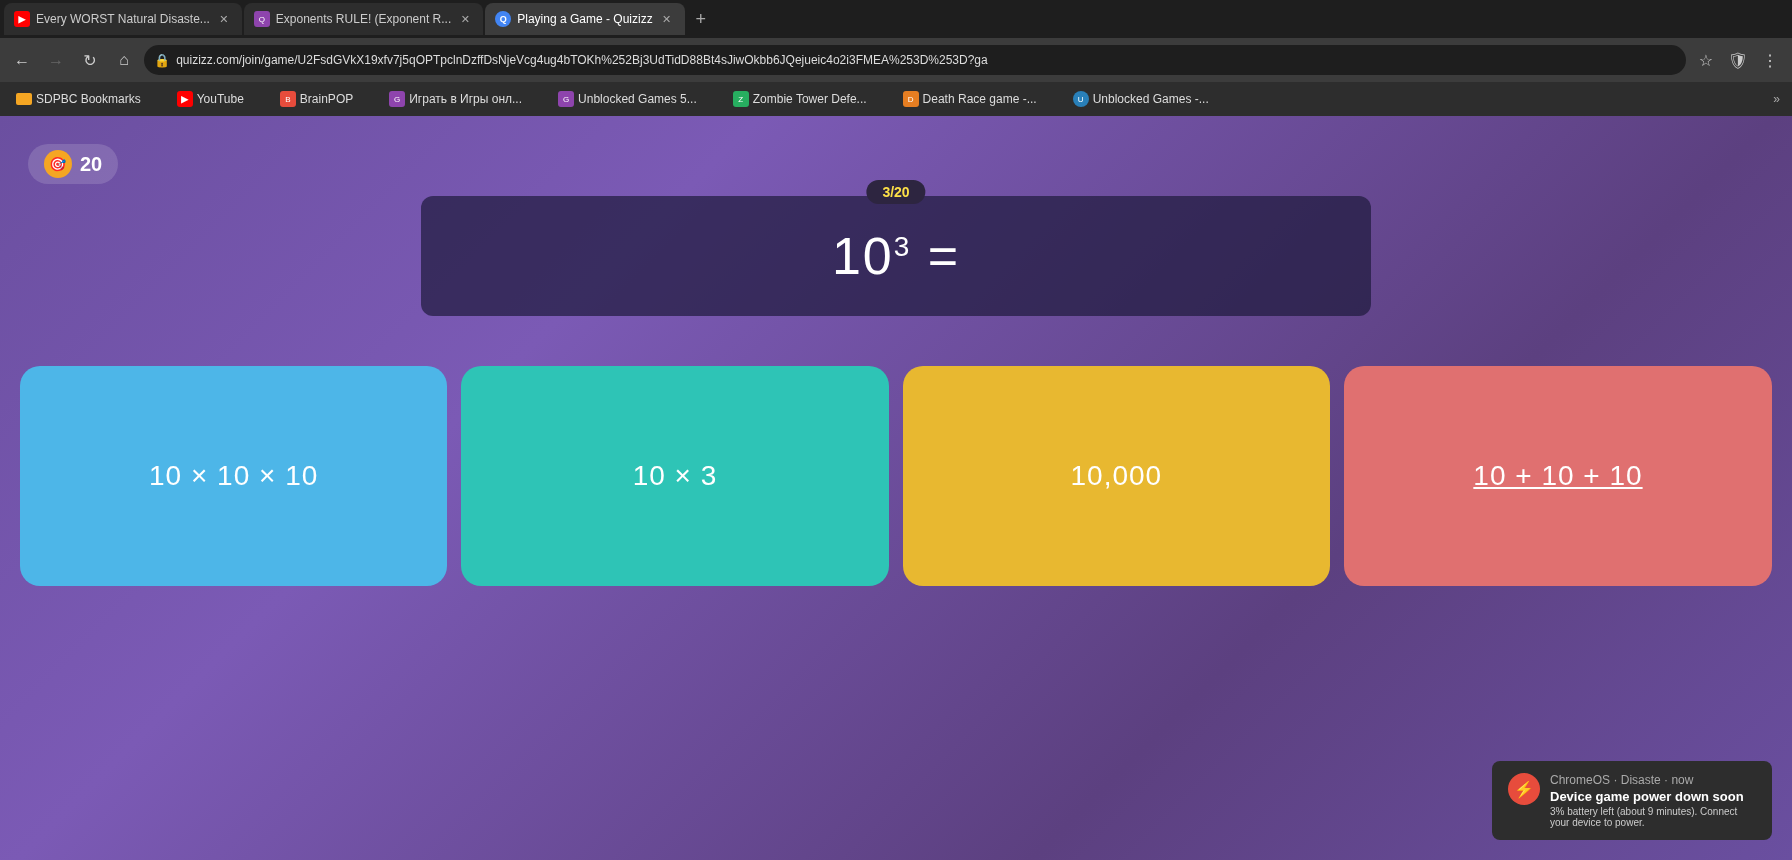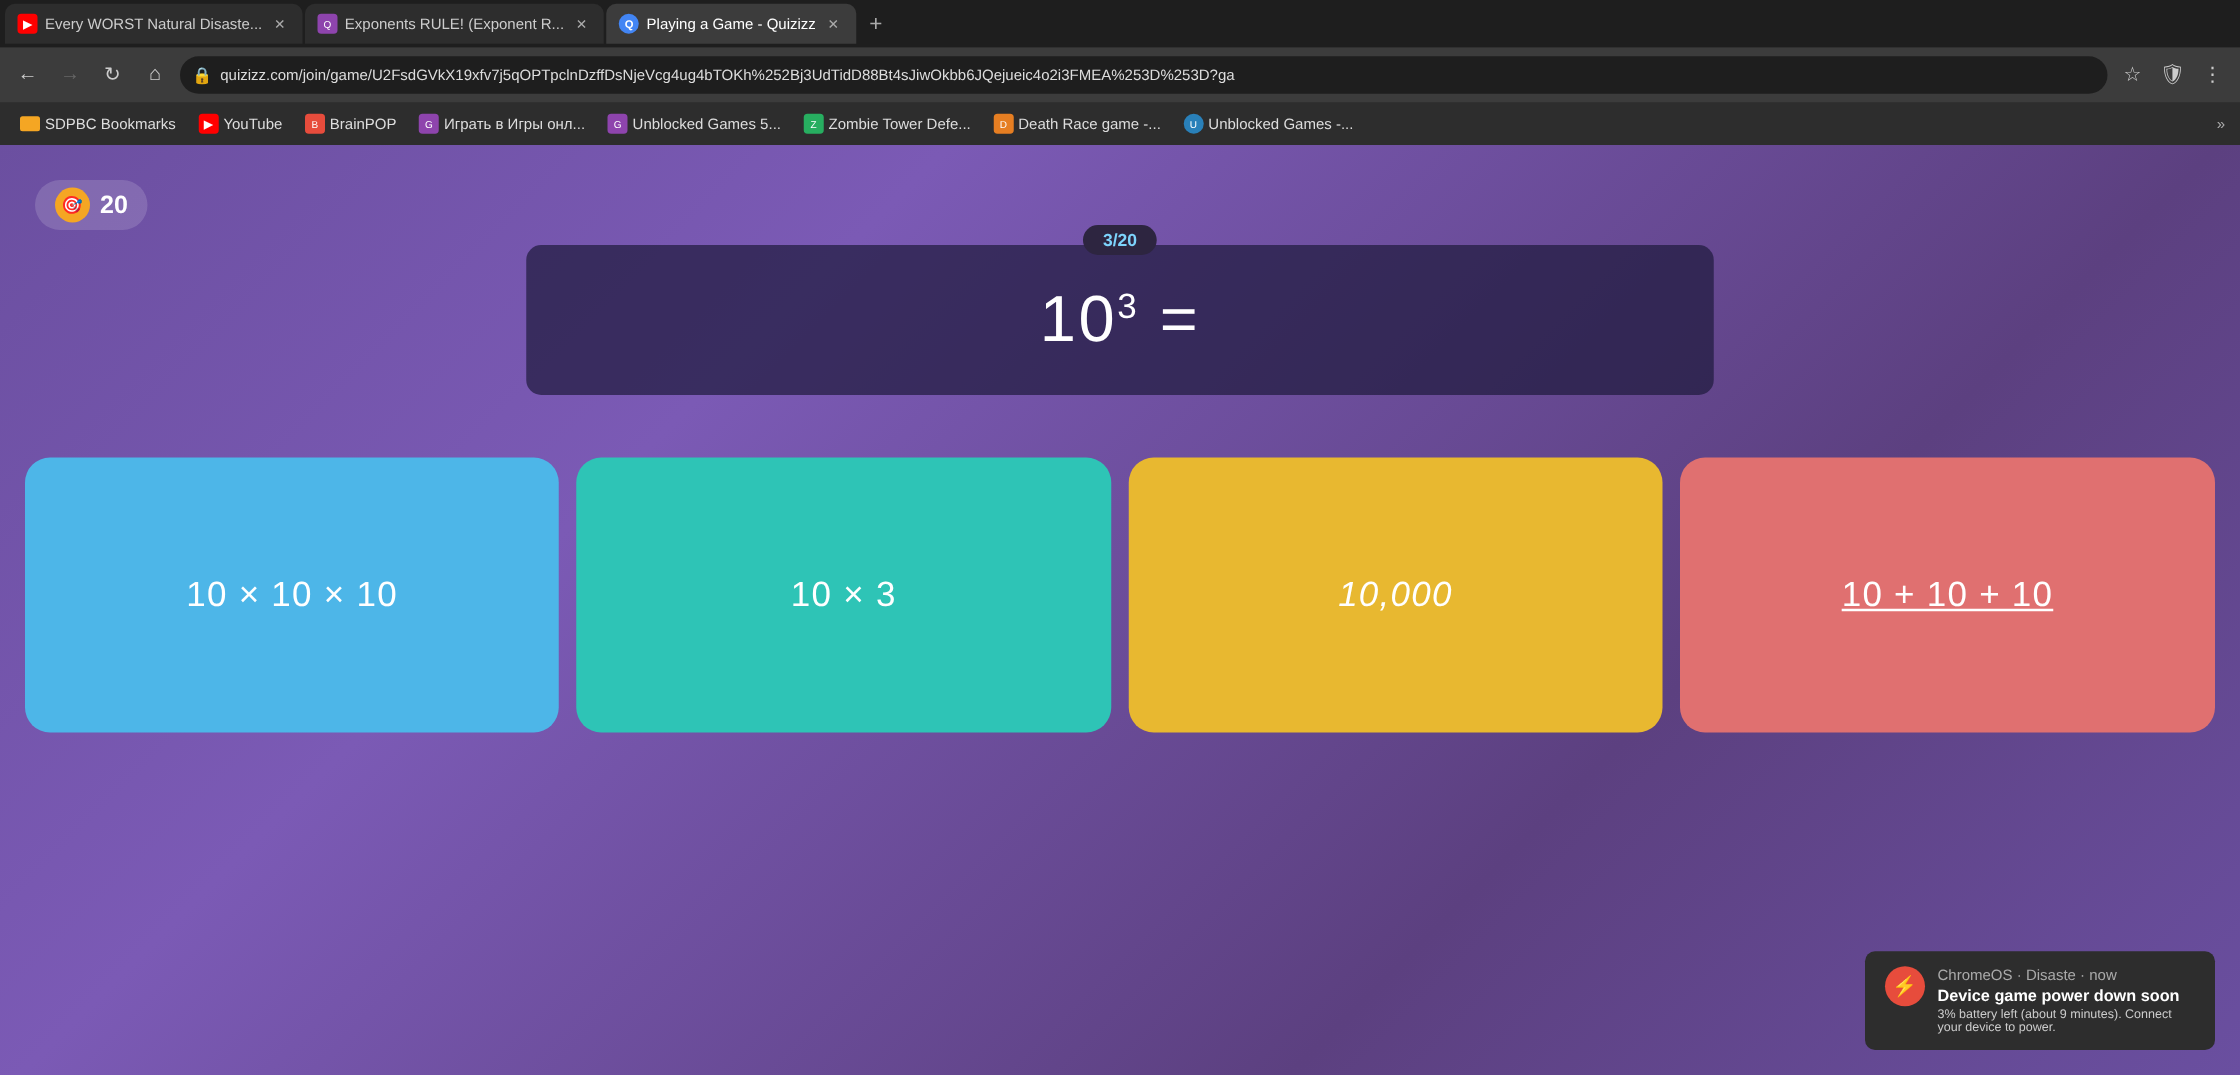--- a/index.html
+++ b/index.html
@@ -20,47 +20,47 @@
     
     .nav-bar { display: flex; align-items: center; background: #3c3c3c; height: 44px; padding: 0 8px; gap: 6px; }
     .nav-btn { width: 28px; height: 28px; display: flex; align-items: center; justify-content: center; border-radius: 50%; cursor: pointer; color: #ccc; font-size: 16px; }
     .nav-btn.disabled { color: #666; cursor: default; }
     .address-bar { flex: 1; height: 30px; background: #1e1e1e; border-radius: 15px; display: flex; align-items: center; padding: 0 10px; gap: 6px; color: #ddd; font-size: 12px; overflow: hidden; }
     .address-bar-url { overflow: hidden; text-overflow: ellipsis; white-space: nowrap; flex: 1; }
     .nav-actions { display: flex; align-items: center; gap: 4px; }
     .nav-action-btn { width: 28px; height: 28px; display: flex; align-items: center; justify-content: center; cursor: pointer; color: #ccc; border-radius: 50%; font-size: 16px; }
 
     
-    .bookmarks-bar { display: flex; align-items: center; background: #2d2d2d; height: 34px; padding: 0 8px; gap: 2px; font-size: 12px; color: #ddd; overflow: hidden; }
+    .bookmarks-bar { display: flex; align-items: center; background: #2d2d2d; height: 34px; padding: 0 8px; gap: 20px; font-size: 12px; color: #ddd; overflow: hidden; }
     .bookmark-item { display: flex; align-items: center; gap: 4px; padding: 4px 8px; border-radius: 4px; cursor: pointer; white-space: nowrap; }
     .bookmark-favicon { width: 16px; height: 16px; flex-shrink: 0; display: flex; align-items: center; justify-content: center; }
     .bookmarks-overflow { margin-left: auto; color: #aaa; cursor: pointer; padding: 4px; }
 
     
     .main-content { width: 100%; height: calc(860px - 116px); background: linear-gradient(135deg, #6b4fa0 0%, #7b5ab5 30%, #5c4080 70%, #6a4fa0 100%); position: relative; display: flex; flex-direction: column; align-items: center; }
 
     
     .score-badge { position: absolute; top: 28px; left: 28px; display: flex; align-items: center; gap: 8px; background: rgba(255,255,255,0.15); border-radius: 20px; padding: 6px 16px; }
     .score-icon { width: 28px; height: 28px; background: #f5a623; border-radius: 50%; display: flex; align-items: center; justify-content: center; font-size: 14px; }
     .score-value { color: white; font-size: 20px; font-weight: bold; }
 
     
     .question-container { margin-top: 80px; width: 950px; background: rgba(30, 25, 60, 0.7); border-radius: 12px; padding: 30px 40px; position: relative; text-align: center; }
-    .question-badge { position: absolute; top: -16px; left: 50%; transform: translateX(-50%); background: #2d2540; color: #7dd3fc; border-radius: 20px; padding: 4px 16px; font-size: 14px; font-weight: 600; }
+    .question-badge { position: absolute; top: -16px; left: 50%; transform: translateX(-50%); background: #2d2540; color: #fde047; border-radius: 20px; padding: 4px 16px; font-size: 14px; font-weight: 600; }
     .question-text { color: white; font-size: 52px; font-weight: 300; letter-spacing: 2px; }
     .question-text sup { font-size: 28px; vertical-align: super; }
 
     
     .answer-grid { display: flex; gap: 14px; margin-top: 50px; width: 100%; padding: 0 20px; }
     .answer-card { flex: 1; min-height: 220px; border-radius: 20px; display: flex; align-items: center; justify-content: center; cursor: pointer; font-size: 28px; color: white; font-weight: 300; letter-spacing: 1px; }
     .answer-card:last-child { flex: 0 0 calc(25% - 10px); }
 
     .answer-card-1 { background: #4db6e8; }
     .answer-card-2 { background: #2ec4b6; }
-    .answer-card-3 { background: #e8b830; font-style: italic; }
+    .answer-card-3 { background: #e8b830; }
     .answer-card-4 { background: #e07070; }
 
     
     .notification { position: absolute; bottom: 20px; right: 20px; background: #2d2d2d; border-radius: 8px; padding: 12px 16px; width: 280px; display: flex; gap: 10px; align-items: flex-start; }
     .notif-icon { width: 32px; height: 32px; background: #e74c3c; border-radius: 50%; display: flex; align-items: center; justify-content: center; color: white; font-size: 16px; flex-shrink: 0; }
     .notif-content { flex: 1; }
     .notif-header { font-size: 12px; color: #aaa; }
     .notif-title { font-size: 13px; font-weight: bold; color: white; margin: 2px 0; }
     .notif-body { font-size: 10px; color: #ccc; }
 

